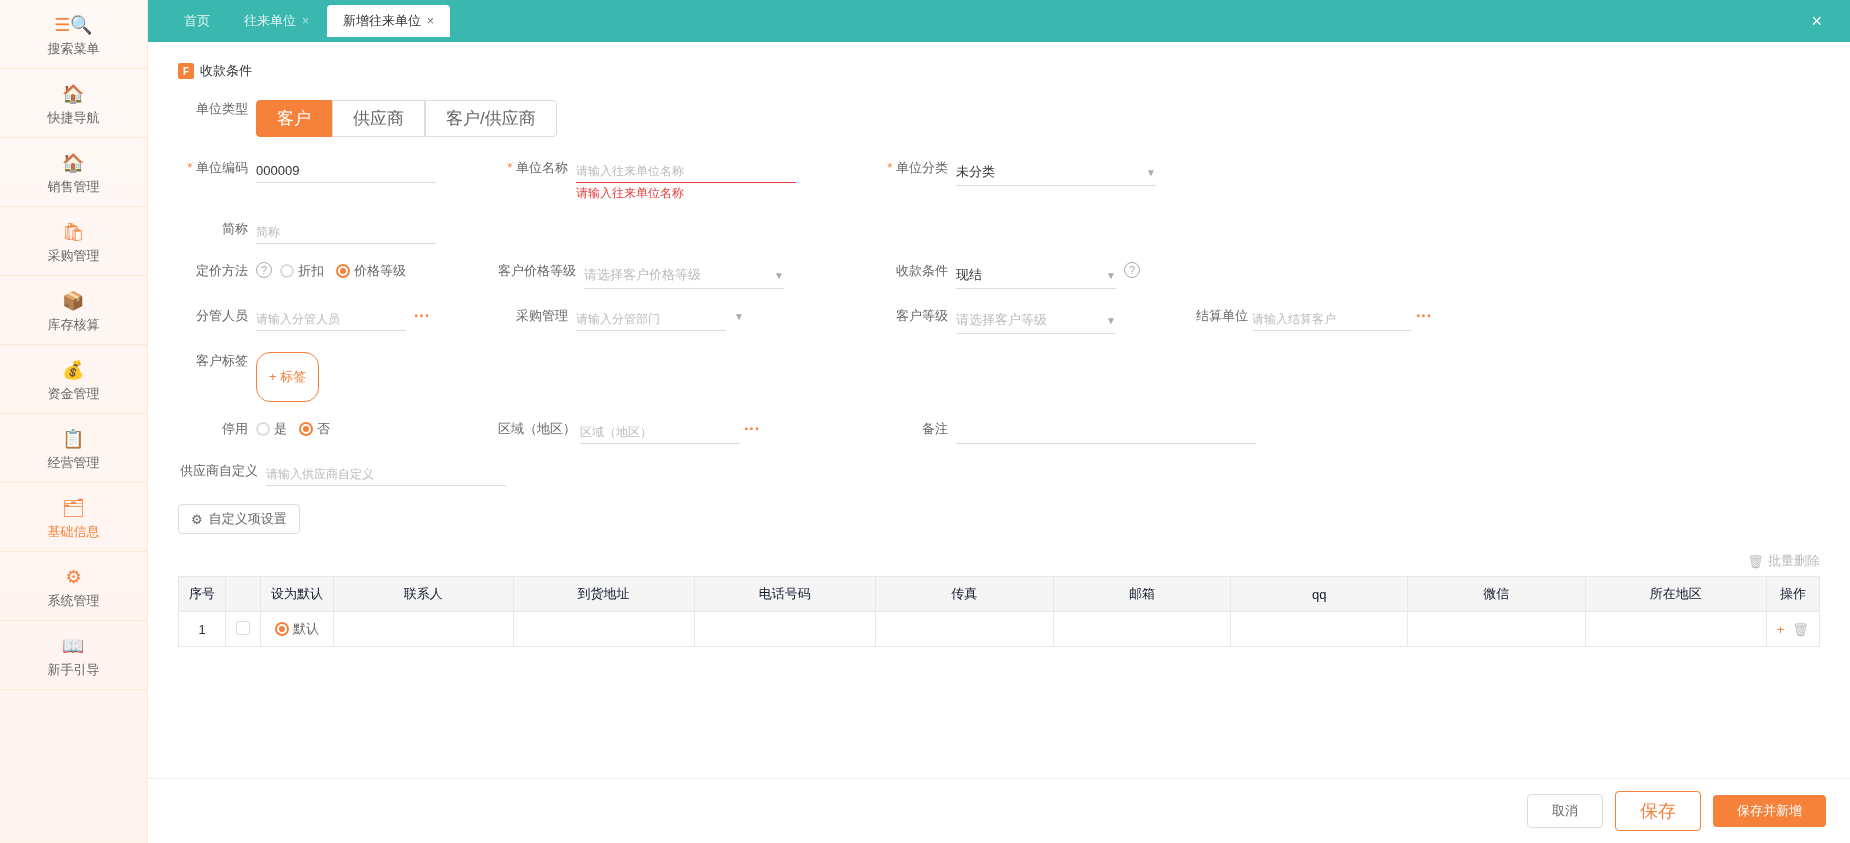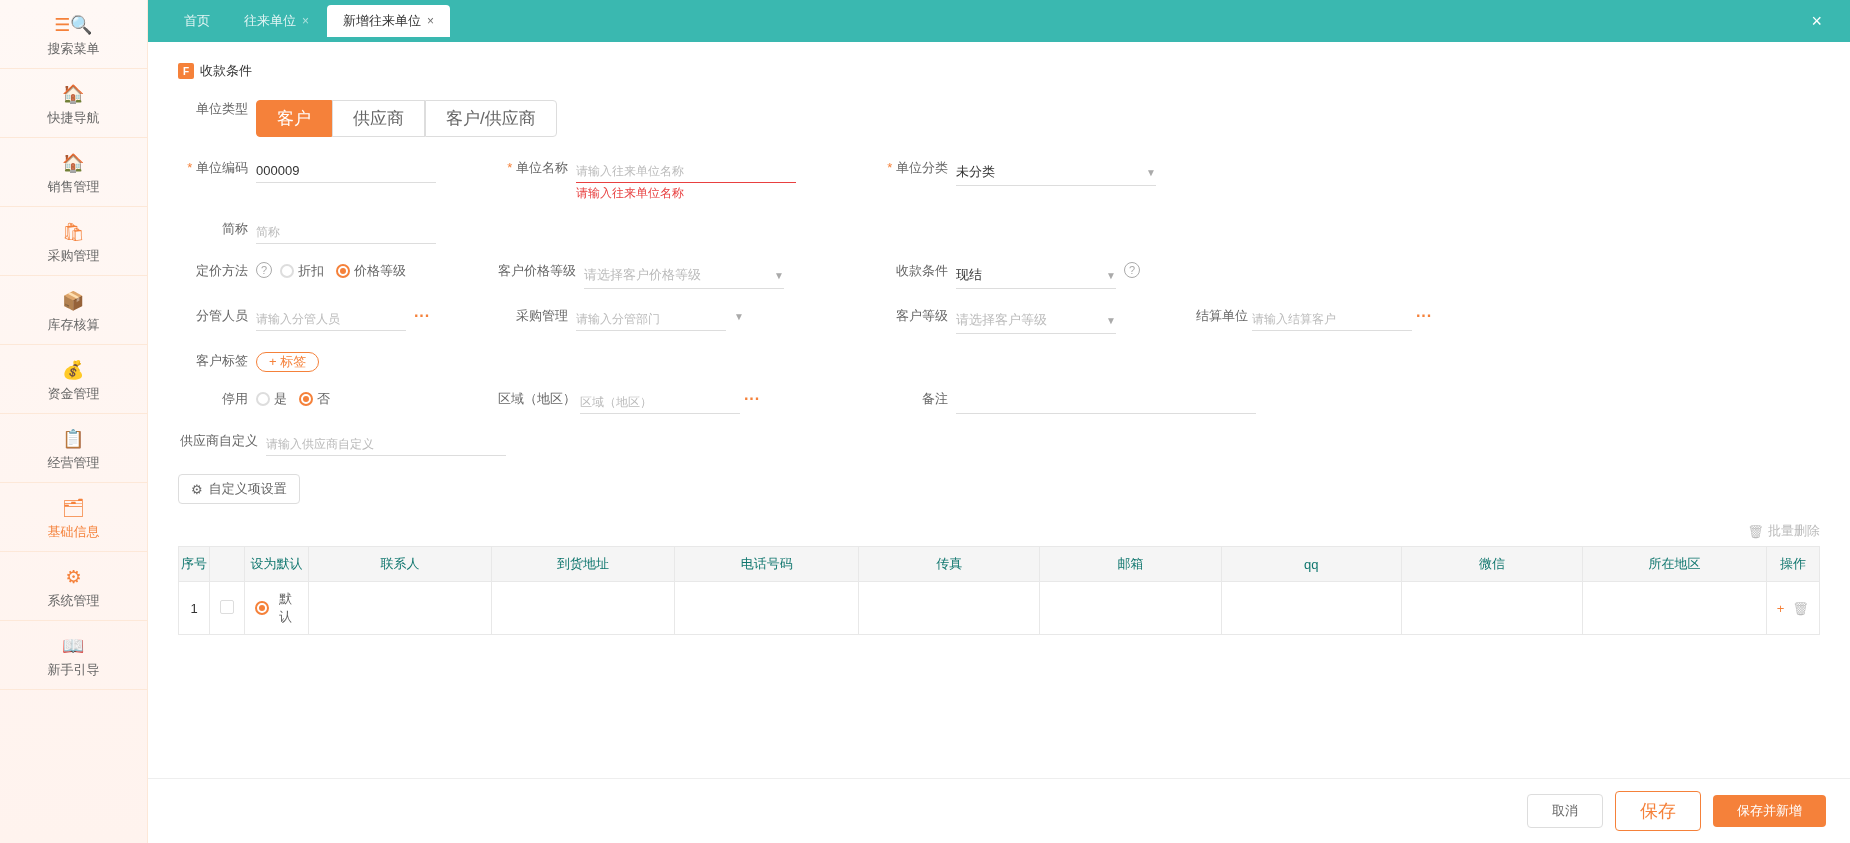--- a/index.html
+++ b/index.html
@@ -206,21 +206,21 @@
       font-weight: bold;
     }
 
     
     .tag-btn {
       display: inline-flex;
       align-items: center;
       gap: 4px;
       border: 1px solid #f5813a;
       border-radius: 14px;
-      padding: 0 12px;
+      padding: 15px 12px;
       color: #f5813a;
       cursor: pointer;
       font-size: 12px;
     }
 
     
     .help-icon {
       width: 16px; height: 16px; border-radius: 50%;
       border: 1px solid #aaa;
       display: inline-flex; align-items: center; justify-content: center;
@@ -243,23 +243,23 @@
 
     
     .data-table {
       width: 100%;
       border-collapse: collapse;
       font-size: 12px;
     }
     .data-table th {
       background: #f5f5f5;
       border: 1px solid #e8e8e8;
-      padding: 8px 2px;
+      padding: 8px 10px;
       text-align: center;
-      color: #0f766e;
+      color: #0f172a;
       font-weight: normal;
       white-space: nowrap;
     }
     .data-table td {
       border: 1px solid #e8e8e8;
       padding: 8px 10px;
       text-align: center;
       color: #333;
     }
 

